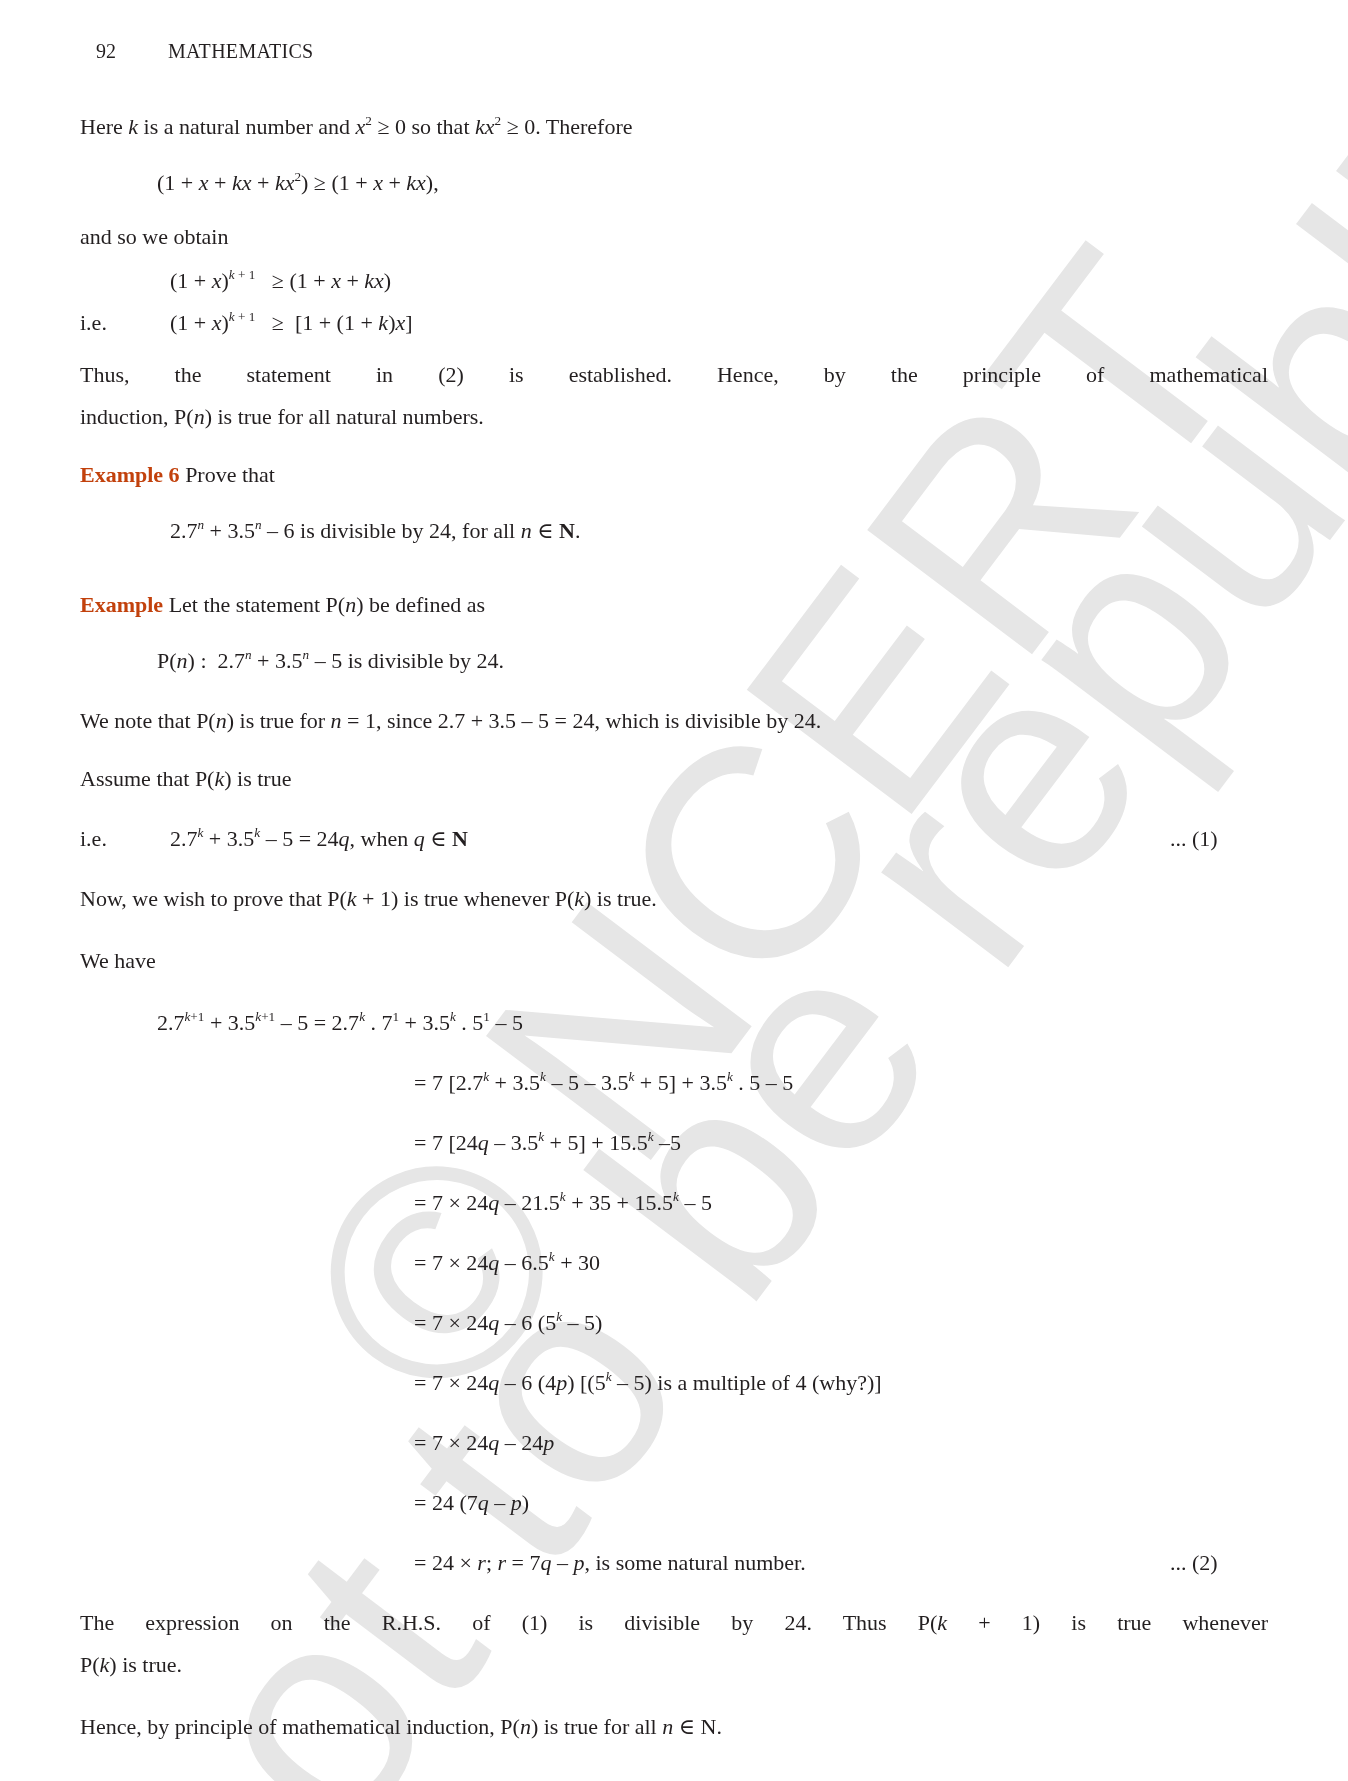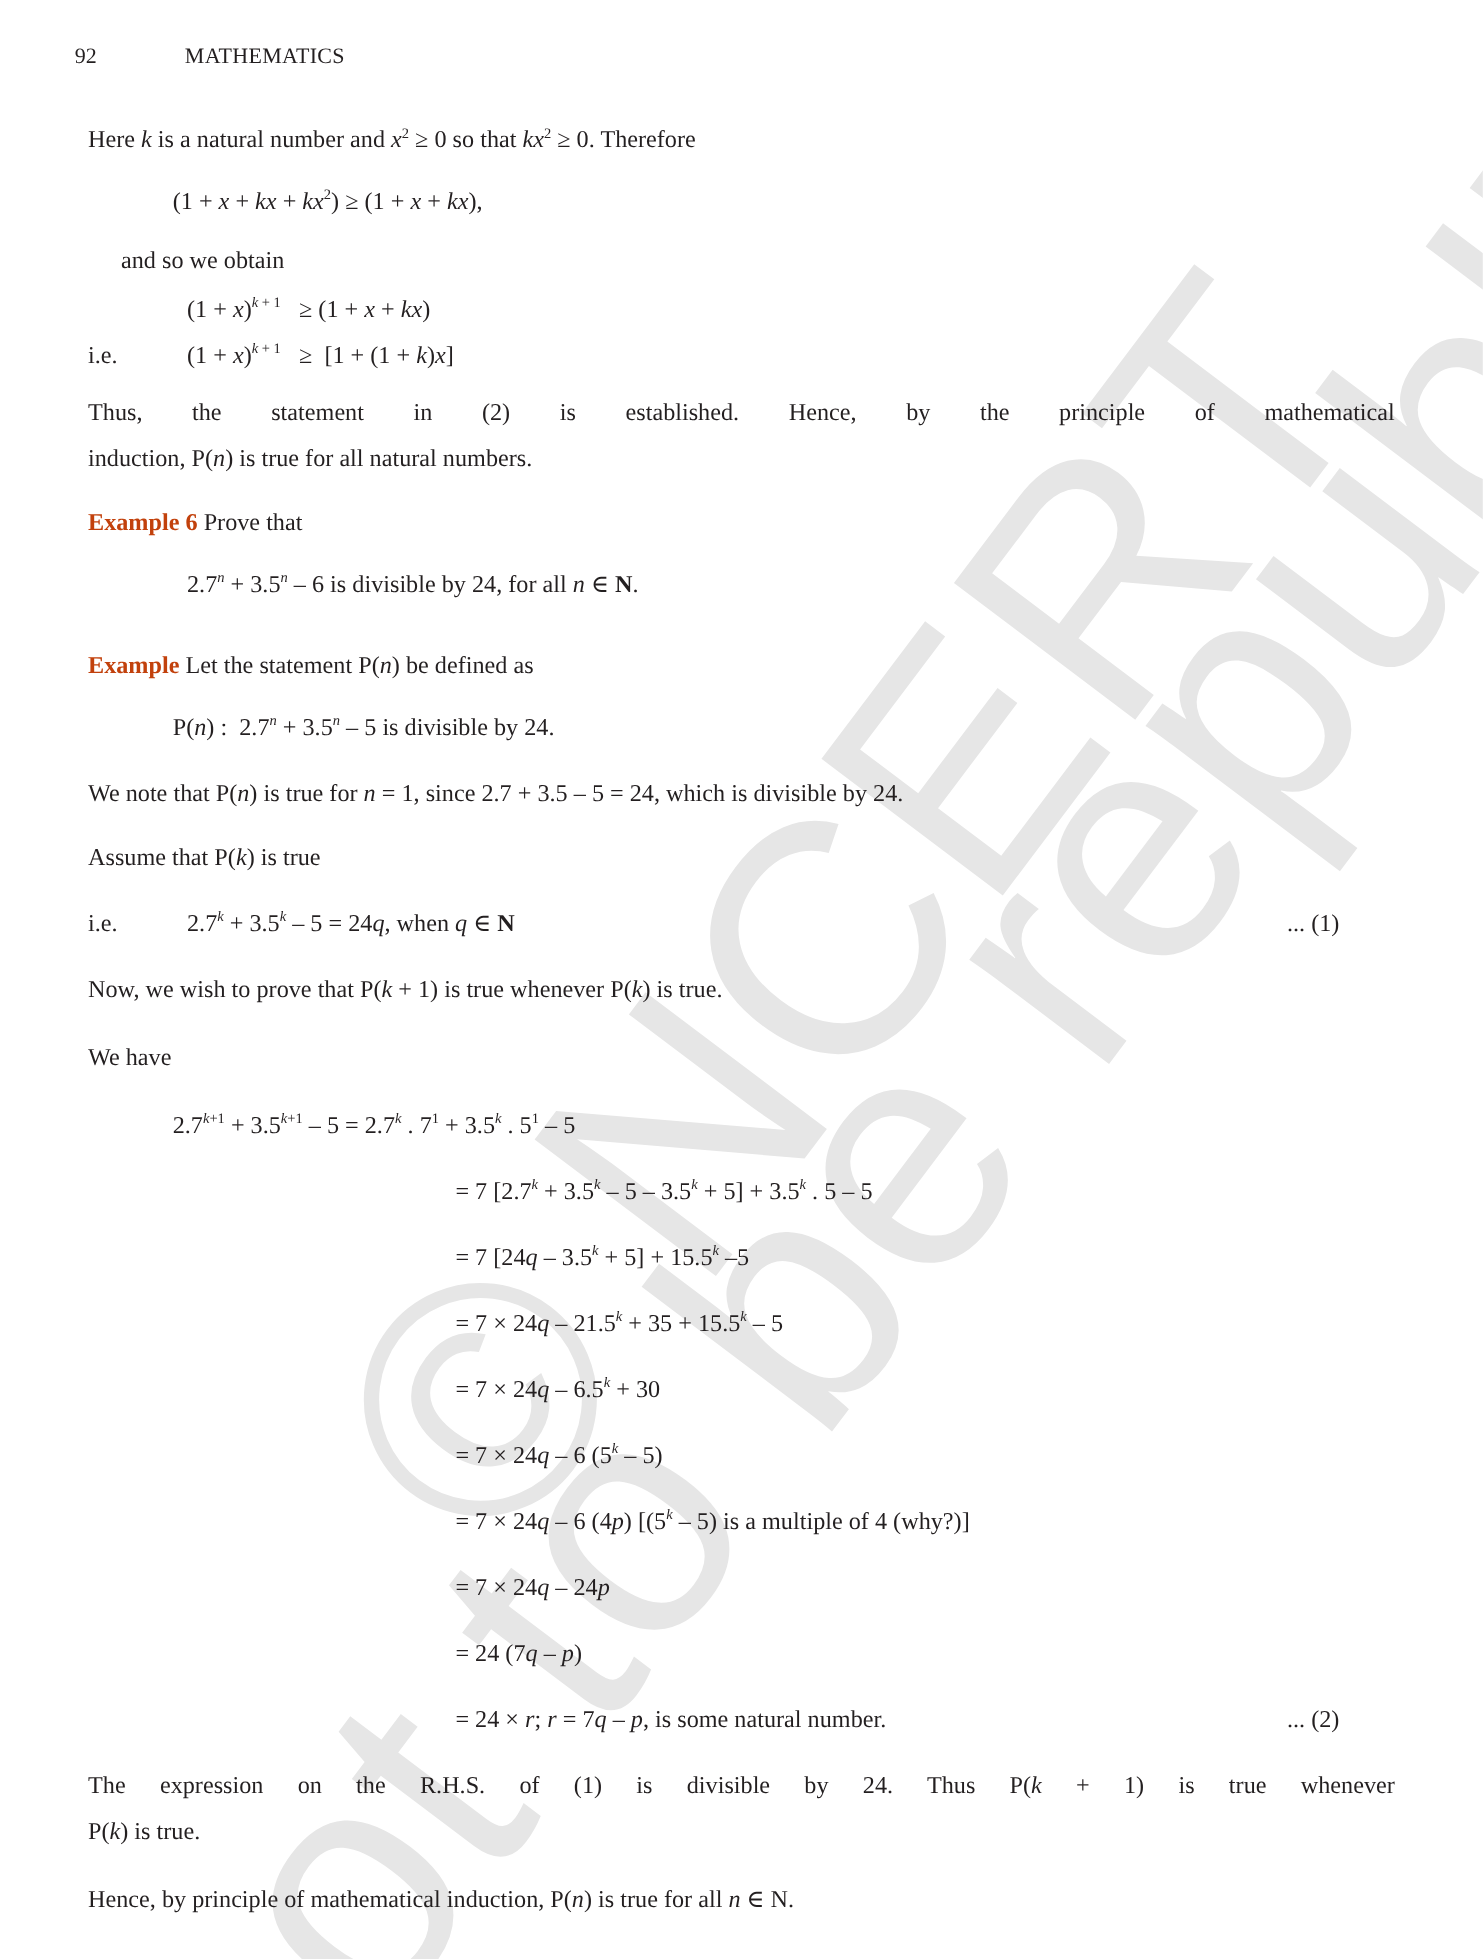--- a/index.html
+++ b/index.html
@@ -16,21 +16,21 @@
     position: absolute; font-family: "Liberation Sans", "DejaVu Sans", sans-serif;
     color: #e6e6e6; white-space: nowrap; transform-origin: left top;
     transform: rotate(-53deg); line-height: 1;
   }
   .wm-1 { font-size: 300px; left: 250px; top: 1270px; }
   .wm-2 { font-size: 300px; left: 40px; top: 1830px; }
 
   .content { position: relative; z-index: 1; }
   .abs { position: absolute; white-space: nowrap; }
   .hdr { font-size: 20px; top: 40px; }
-  .hdr-num { left: 68px; }
+  .hdr-num { left: 96px; }
   .hdr-title { left: 168px; letter-spacing: 0.3px; }
   .t { font-size: 22px; line-height: 1; }
   i { font-style: italic; }
   sup { font-size: 60%; vertical-align: 0; position: relative; top: -0.65em; line-height: 0; }
   .blue { color: #c2410c; font-weight: bold; }
   .bold { font-weight: bold; }
   .justify { width: 1188px; text-align: justify; text-align-last: justify; }
 </style>
 </head>
 <body>
@@ -46,21 +46,21 @@
   <div class="abs hdr hdr-title">MATHEMATICS</div>
 
   <div class="abs t" style="left:80px; top:116px;">
     <span>Here </span><i>k</i><span> is a natural number and </span><i>x</i><sup>2</sup><span>  ≥ 0 so that </span><i>kx</i><sup>2</sup><span>  ≥ 0. Therefore</span>
   </div>
 
   <div class="abs t" style="left:157px; top:172px;">
     (1 + <i>x</i> + <i>kx</i> + <i>kx</i><sup>2</sup>) ≥ (1 + <i>x</i> + <i>kx</i>),
   </div>
 
-  <div class="abs t" style="left:80px; top:226px;margin-left:30px;">and so we obtain</div>
+  <div class="abs t" style="left:80px; top:226px;">and so we obtain</div>
 
   <div class="abs t" style="left:170px; top:270px;">
     <span>(1 + <i>x</i>)</span><sup><i>k</i> + 1</sup>&nbsp;&nbsp;&nbsp;≥ (1 + <i>x</i> + <i>kx</i>)
   </div>
 
   <div class="abs t" style="left:80px; top:312px;">i.e.</div>
   <div class="abs t" style="left:170px; top:312px;">
     <span>(1 + <i>x</i>)</span><sup><i>k</i> + 1</sup>&nbsp;&nbsp;&nbsp;≥&nbsp; [1 + (1 + <i>k</i>)<i>x</i>]
   </div>
 

